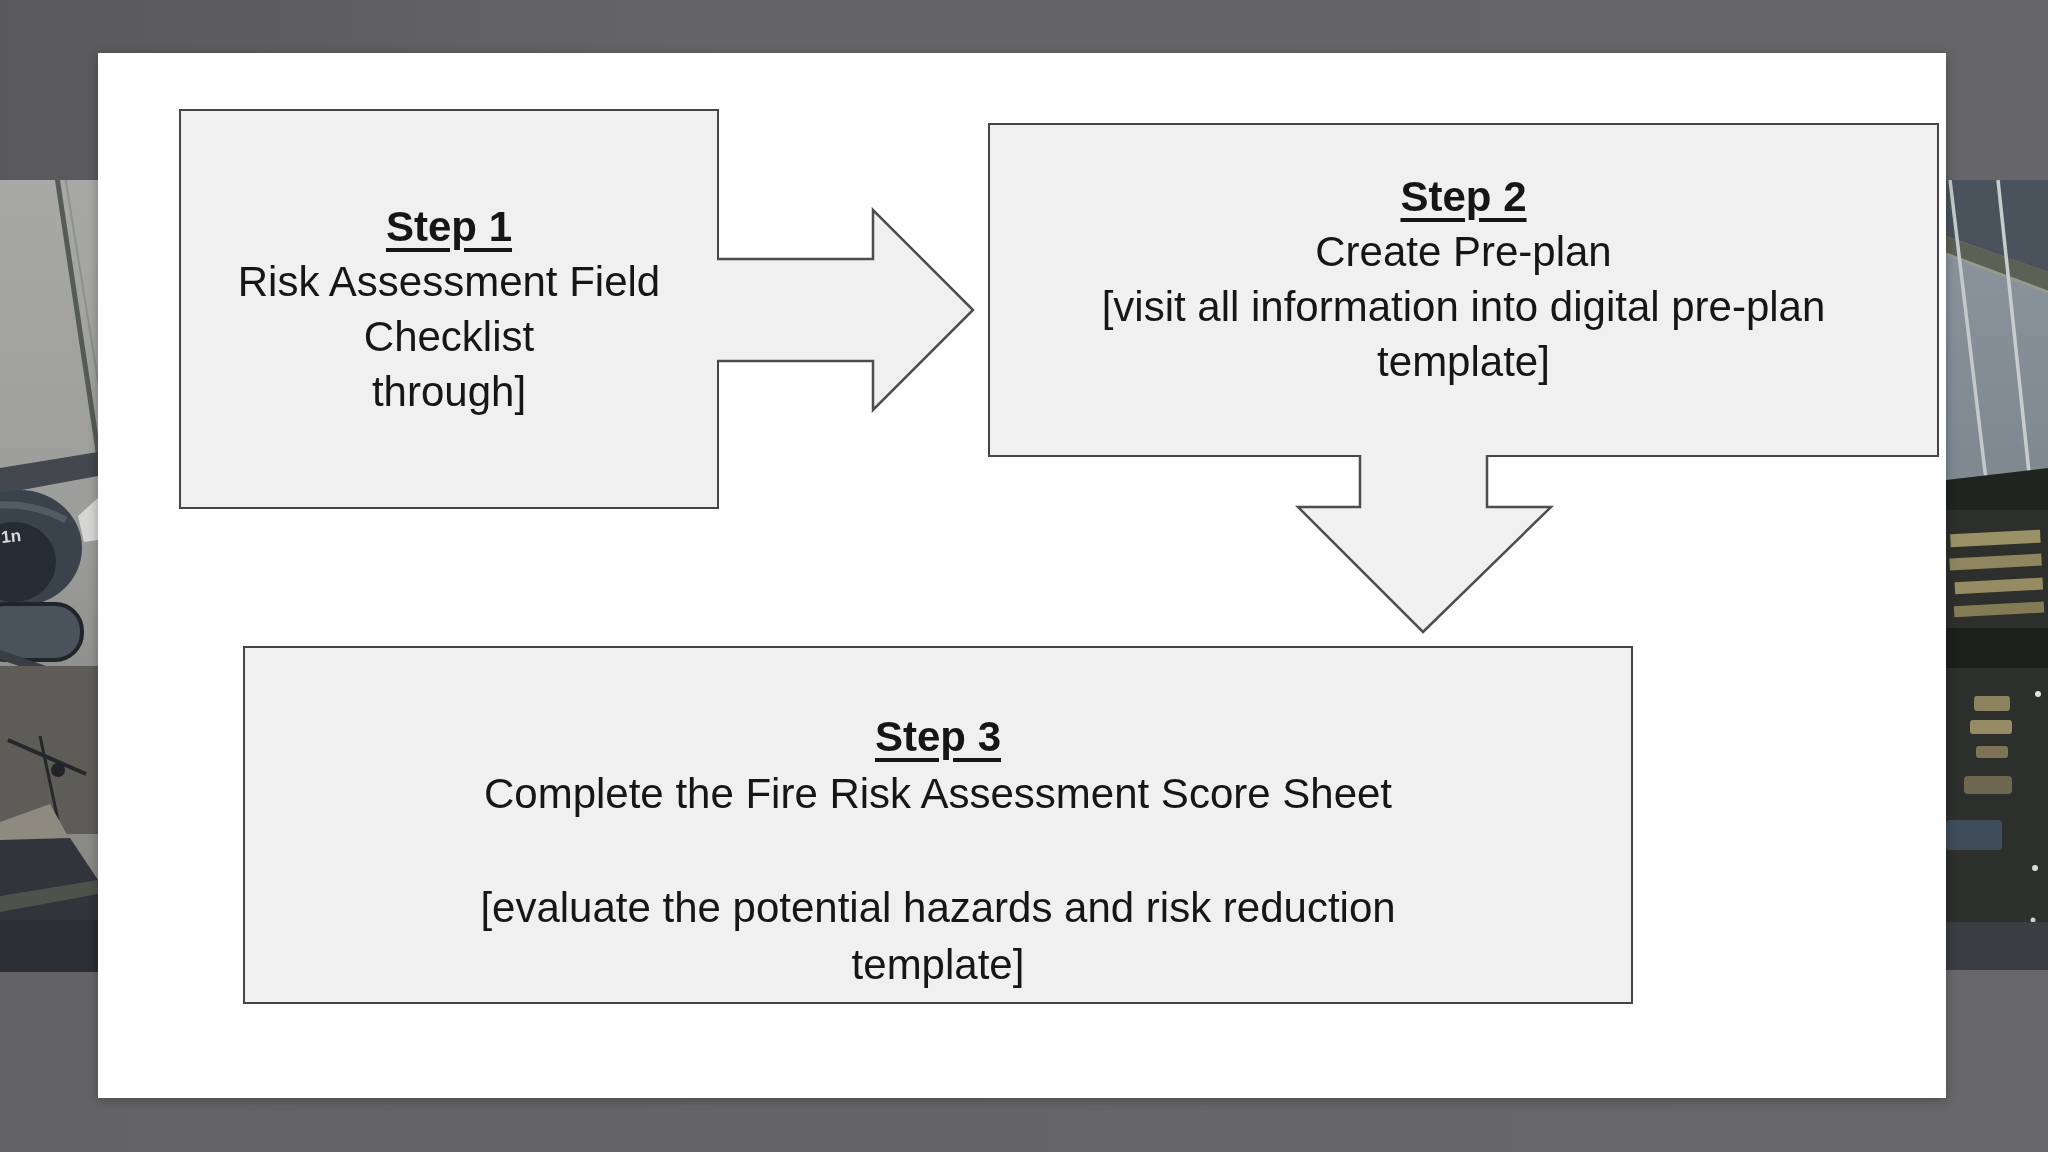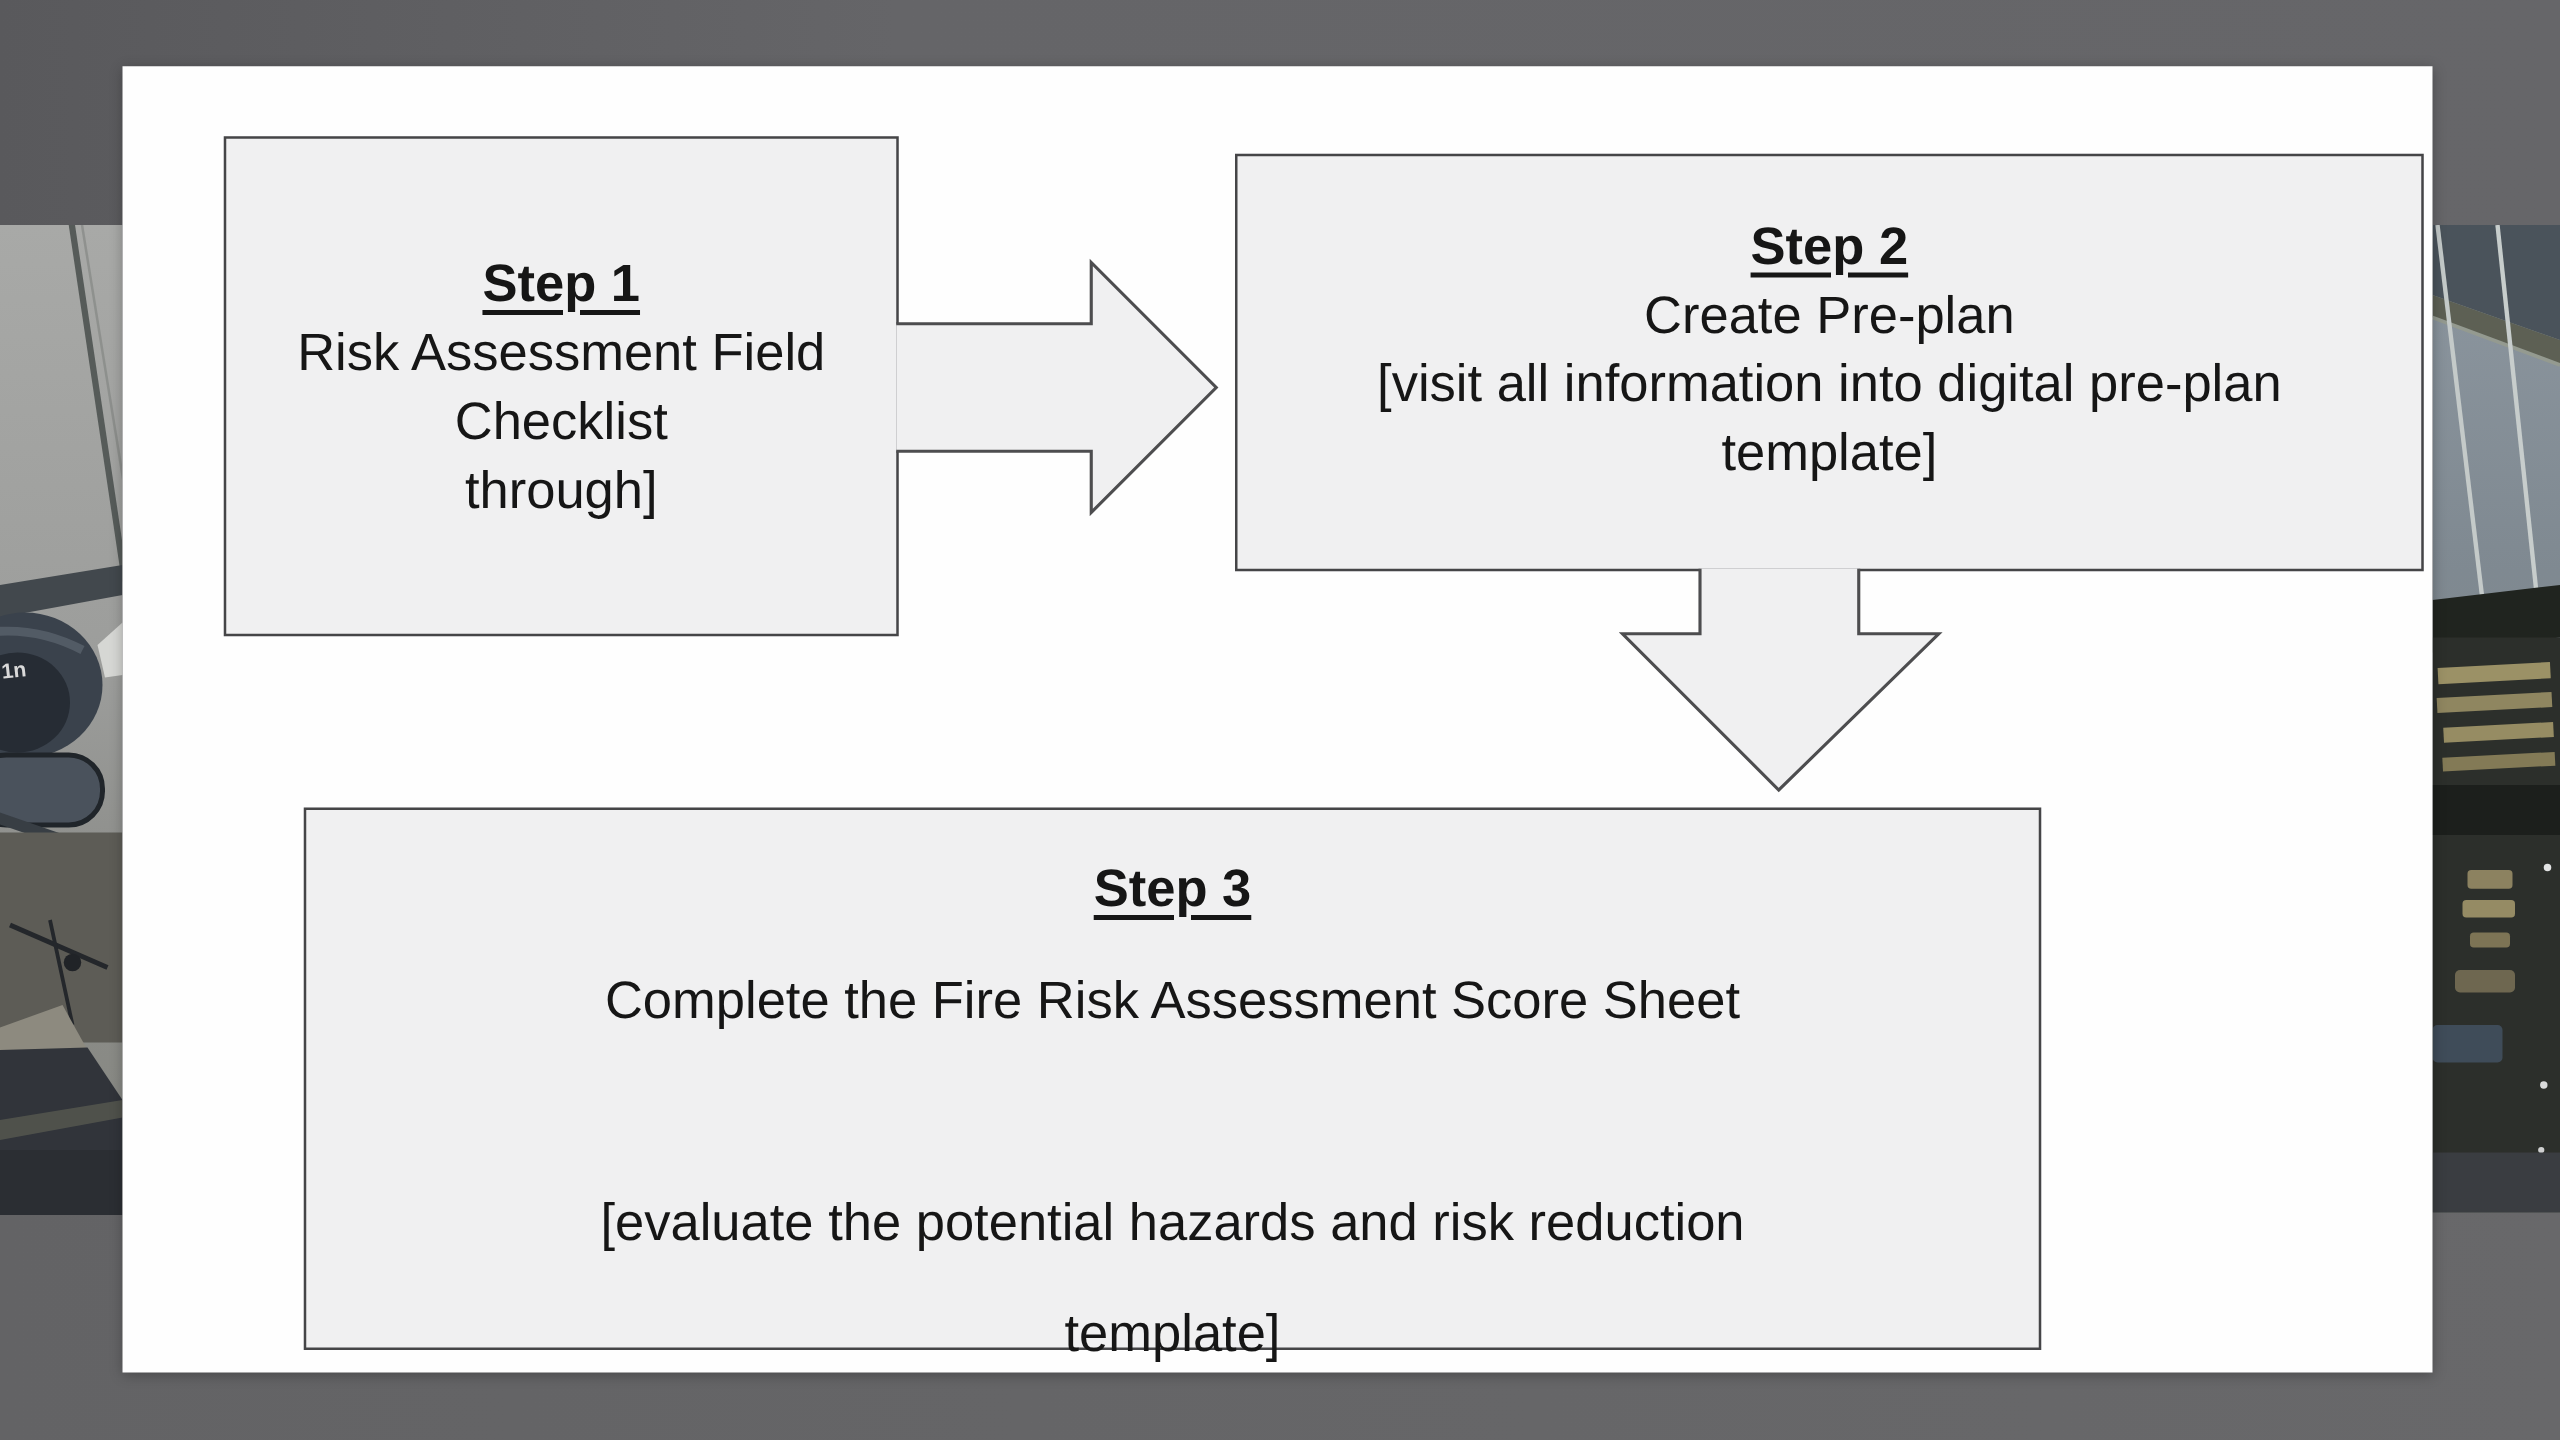--- a/index.html
+++ b/index.html
@@ -23,21 +23,21 @@
 
   
   .stepbox{position:absolute;box-sizing:border-box;
            background:var(--box-fill,#f0f0f1);
            border:2.5px solid var(--box-border,#454547);
            display:flex;flex-direction:column;align-items:center;justify-content:center;
            text-align:center;color:var(--text,#161616);
            font-size:42px;line-height:55px;}
   #s1{left:179px;top:109px;width:540px;height:400px;}
   #s2{left:988px;top:123px;width:951px;height:334px;padding-bottom:22px;}
-  #s3{left:243px;top:646px;width:1390px;height:434px;line-height:57px;padding-top:50px;gap:32px;}
+  #s3{left:243px;top:646px;width:1390px;height:358px;line-height:57px;padding-top:50px;}
   .line{min-height:55px;white-space:nowrap;}
   #s3 .line{min-height:57px;}
   .title{font-weight:bold;text-decoration:underline;
          text-decoration-thickness:4px;text-underline-offset:7px;}
 
   
   .arrows{position:absolute;left:0;top:0;pointer-events:none;}
   .arrows path{fill:var(--arrow-fill,#f0f0f1);stroke:var(--arrow-stroke,#4d4d4f);
                stroke-width:2.5;stroke-linejoin:miter;}
 </style>

